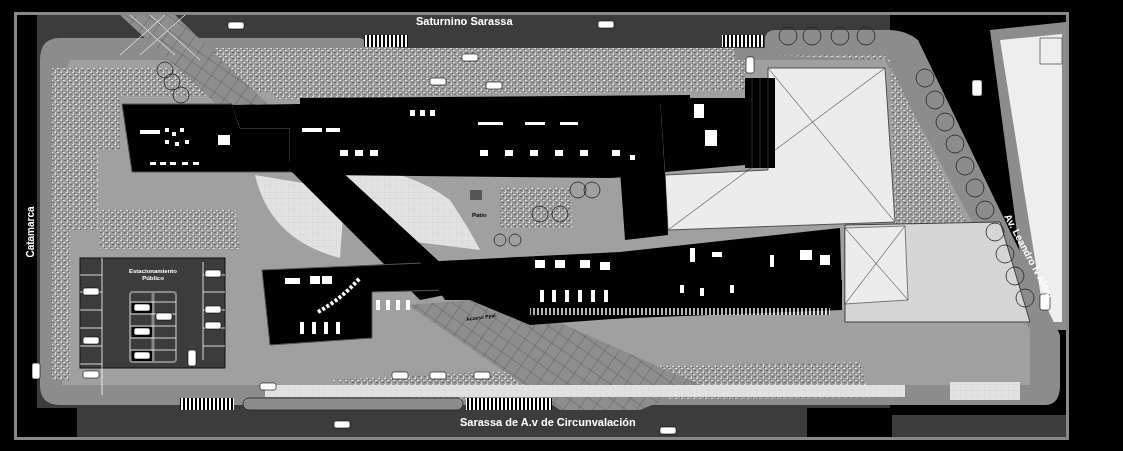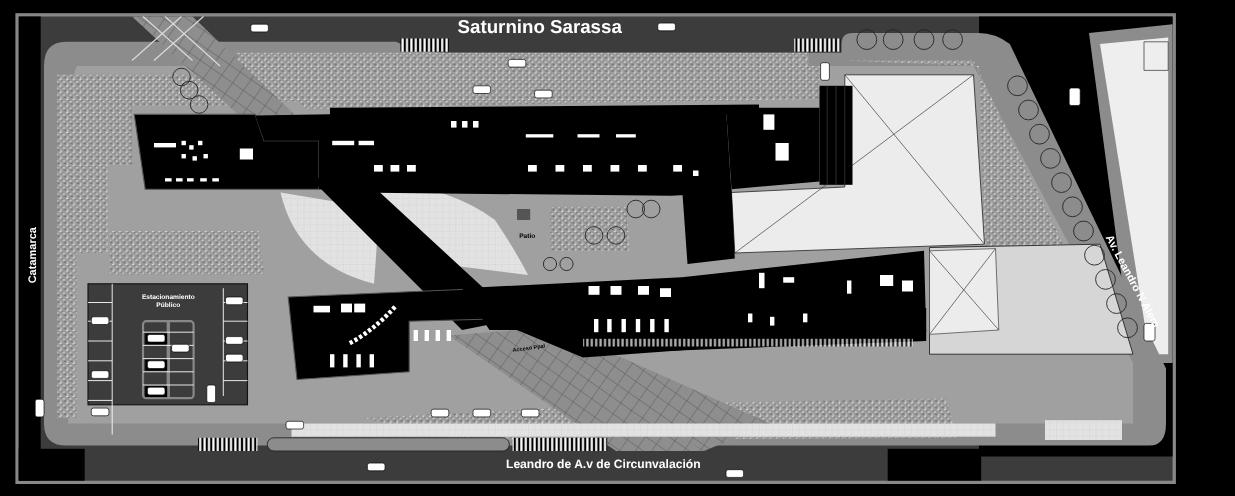--- a/index.html
+++ b/index.html
@@ -1,20 +1,20 @@
 <!DOCTYPE html>
 <html><head>
 <meta charset="utf-8">
 <style>
   html, body { margin: 0; padding: 0; background: #000; }
   body { width: 1123px; height: 451px; overflow: hidden; position: relative; font-family: "Liberation Sans", sans-serif; }
   #plan { position: absolute; left: 0; top: 0; width: 1123px; height: 451px; }
   .lbl { position: absolute; color: #fff; font-family: "Liberation Sans", sans-serif; font-weight: bold; white-space: nowrap; }
   .lbl-dark { position: absolute; color: #000; font-family: "Liberation Sans", sans-serif; font-weight: bold; white-space: nowrap; }
-  .street-top { left: 416px; top: 15px; font-size: 17px; }
+  .street-top { left: 416px; top: 15px; font-size: 11px; }
   .street-bottom { left: 460px; top: 416px; font-size: 11px; }
   .street-left { left: 16px; top: 232px; font-size: 10px; transform: translate(-50%,-50%) rotate(-90deg); transform-origin: center; left: 30px; }
   .street-right { left: 1012px; top: 212px; font-size: 10px; transform: rotate(62deg); transform-origin: left top; }
   .parking-lbl { left: 128px; top: 268px; font-size: 6px; text-align: center; line-height: 7px; }
   .patio-lbl { left: 472px; top: 212px; font-size: 6px; }
   .access-lbl { left: 466px; top: 314px; font-size: 5px; transform: rotate(-8deg); }
 </style>
 </head>
 <body>
 
@@ -270,18 +270,18 @@
 
   <rect x="364" y="35" width="44" height="12" fill="url(#stripes)"></rect>
   <rect x="722" y="35" width="42" height="12" fill="url(#stripes)"></rect>
   <rect x="180" y="398" width="54" height="12" fill="url(#stripes)"></rect>
   <rect x="466" y="398" width="86" height="12" fill="url(#stripes)"></rect>
 
   <rect x="243" y="398" width="220" height="12" rx="6" fill="#8c8c8c" stroke="#222" stroke-width="0.8"></rect>
 </svg>
 
 <div class="lbl street-top">Saturnino Sarassa</div>
-<div class="lbl street-bottom">Leandro de A.v de Circunvalación</div>
+<div class="lbl street-bottom">Sarassa de A.v de Circunvalación</div>
 <div class="lbl street-left">Catamarca</div>
 <div class="lbl street-right">Av. Leandro N Alem</div>
 <div class="lbl parking-lbl" style="width:50px;white-space:normal;">Estacionamiento Público</div>
 <div class="lbl-dark patio-lbl">Patio</div>
 <div class="lbl-dark access-lbl">Acceso Ppal</div>
 
 </body></html>

